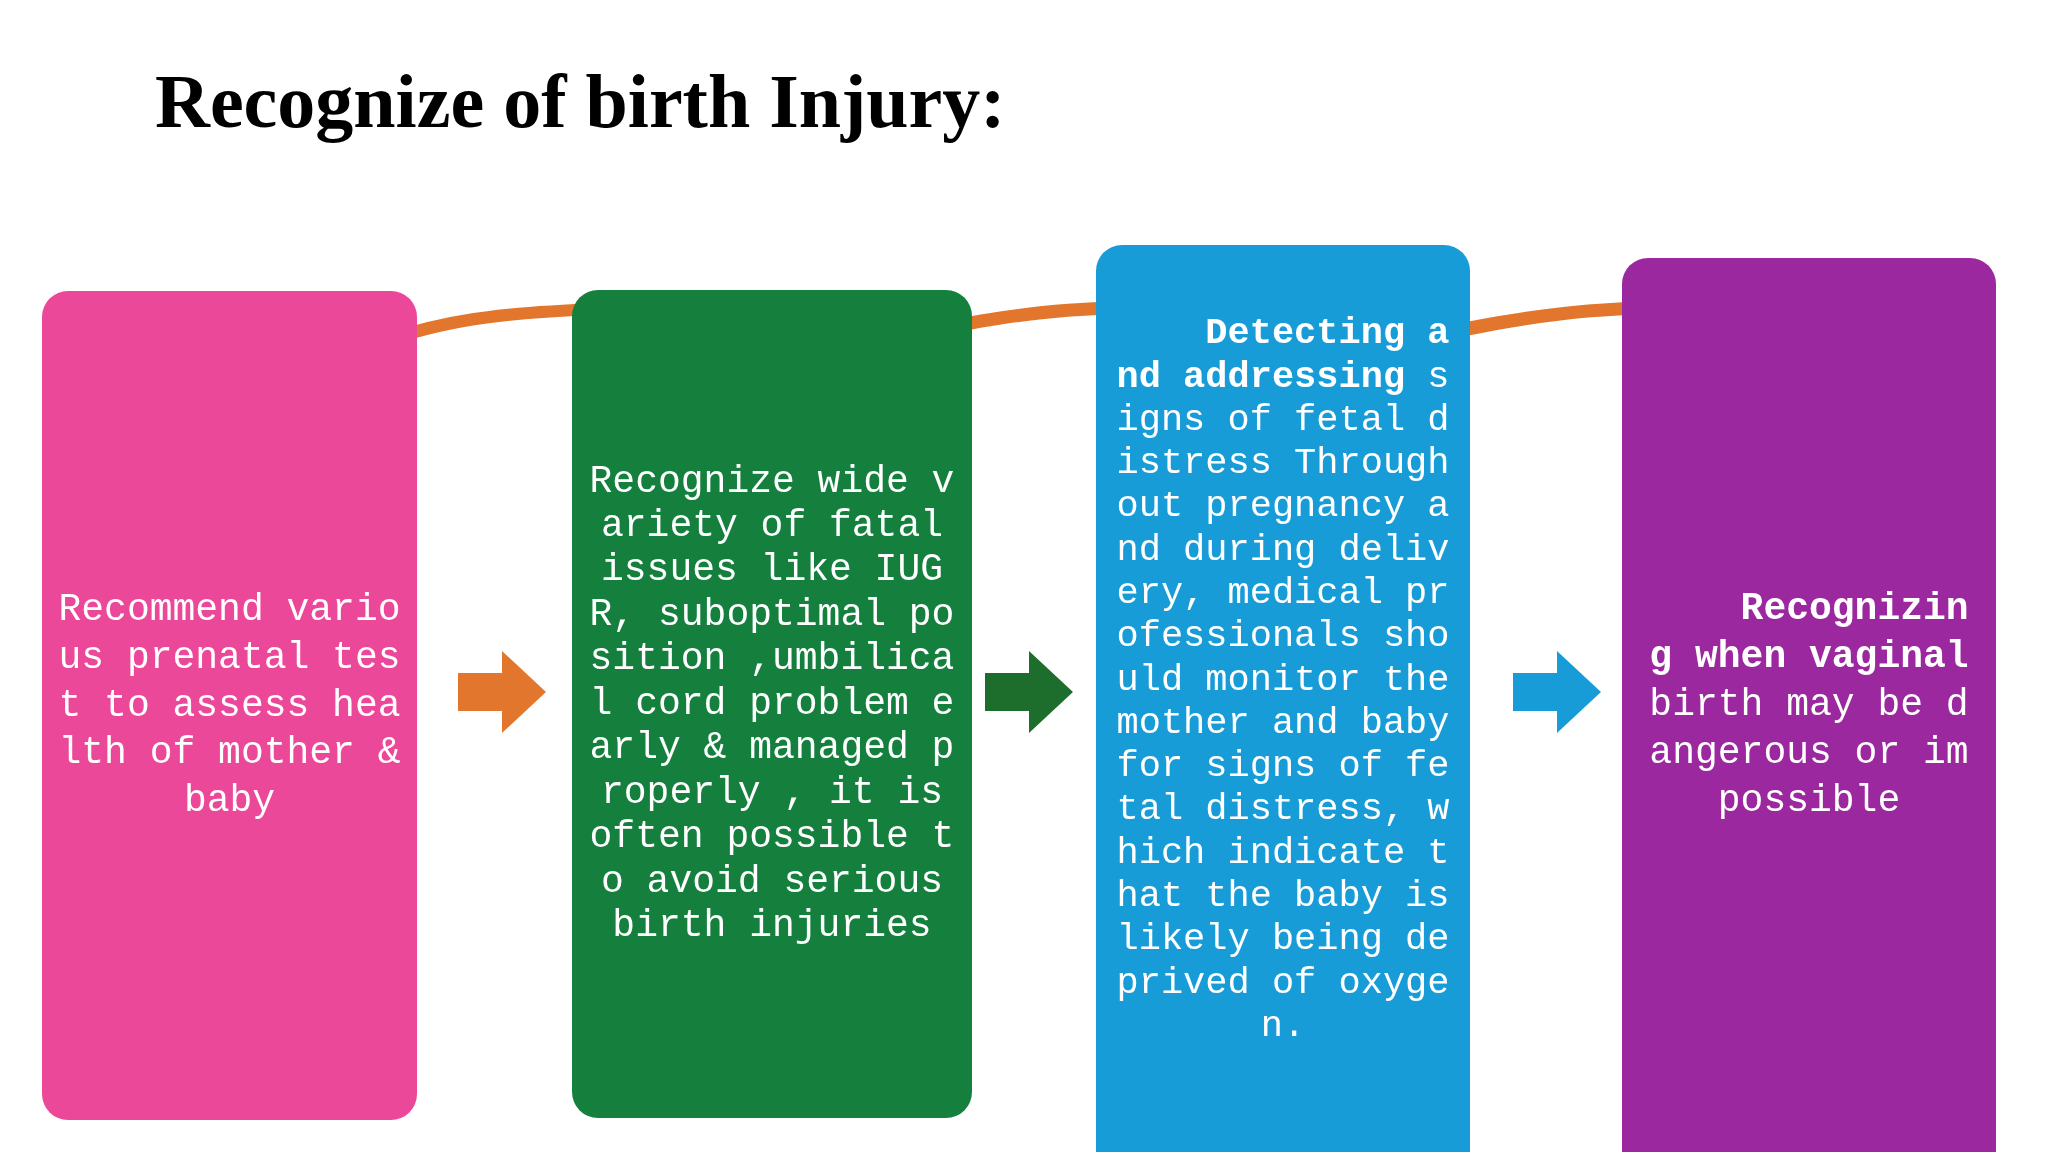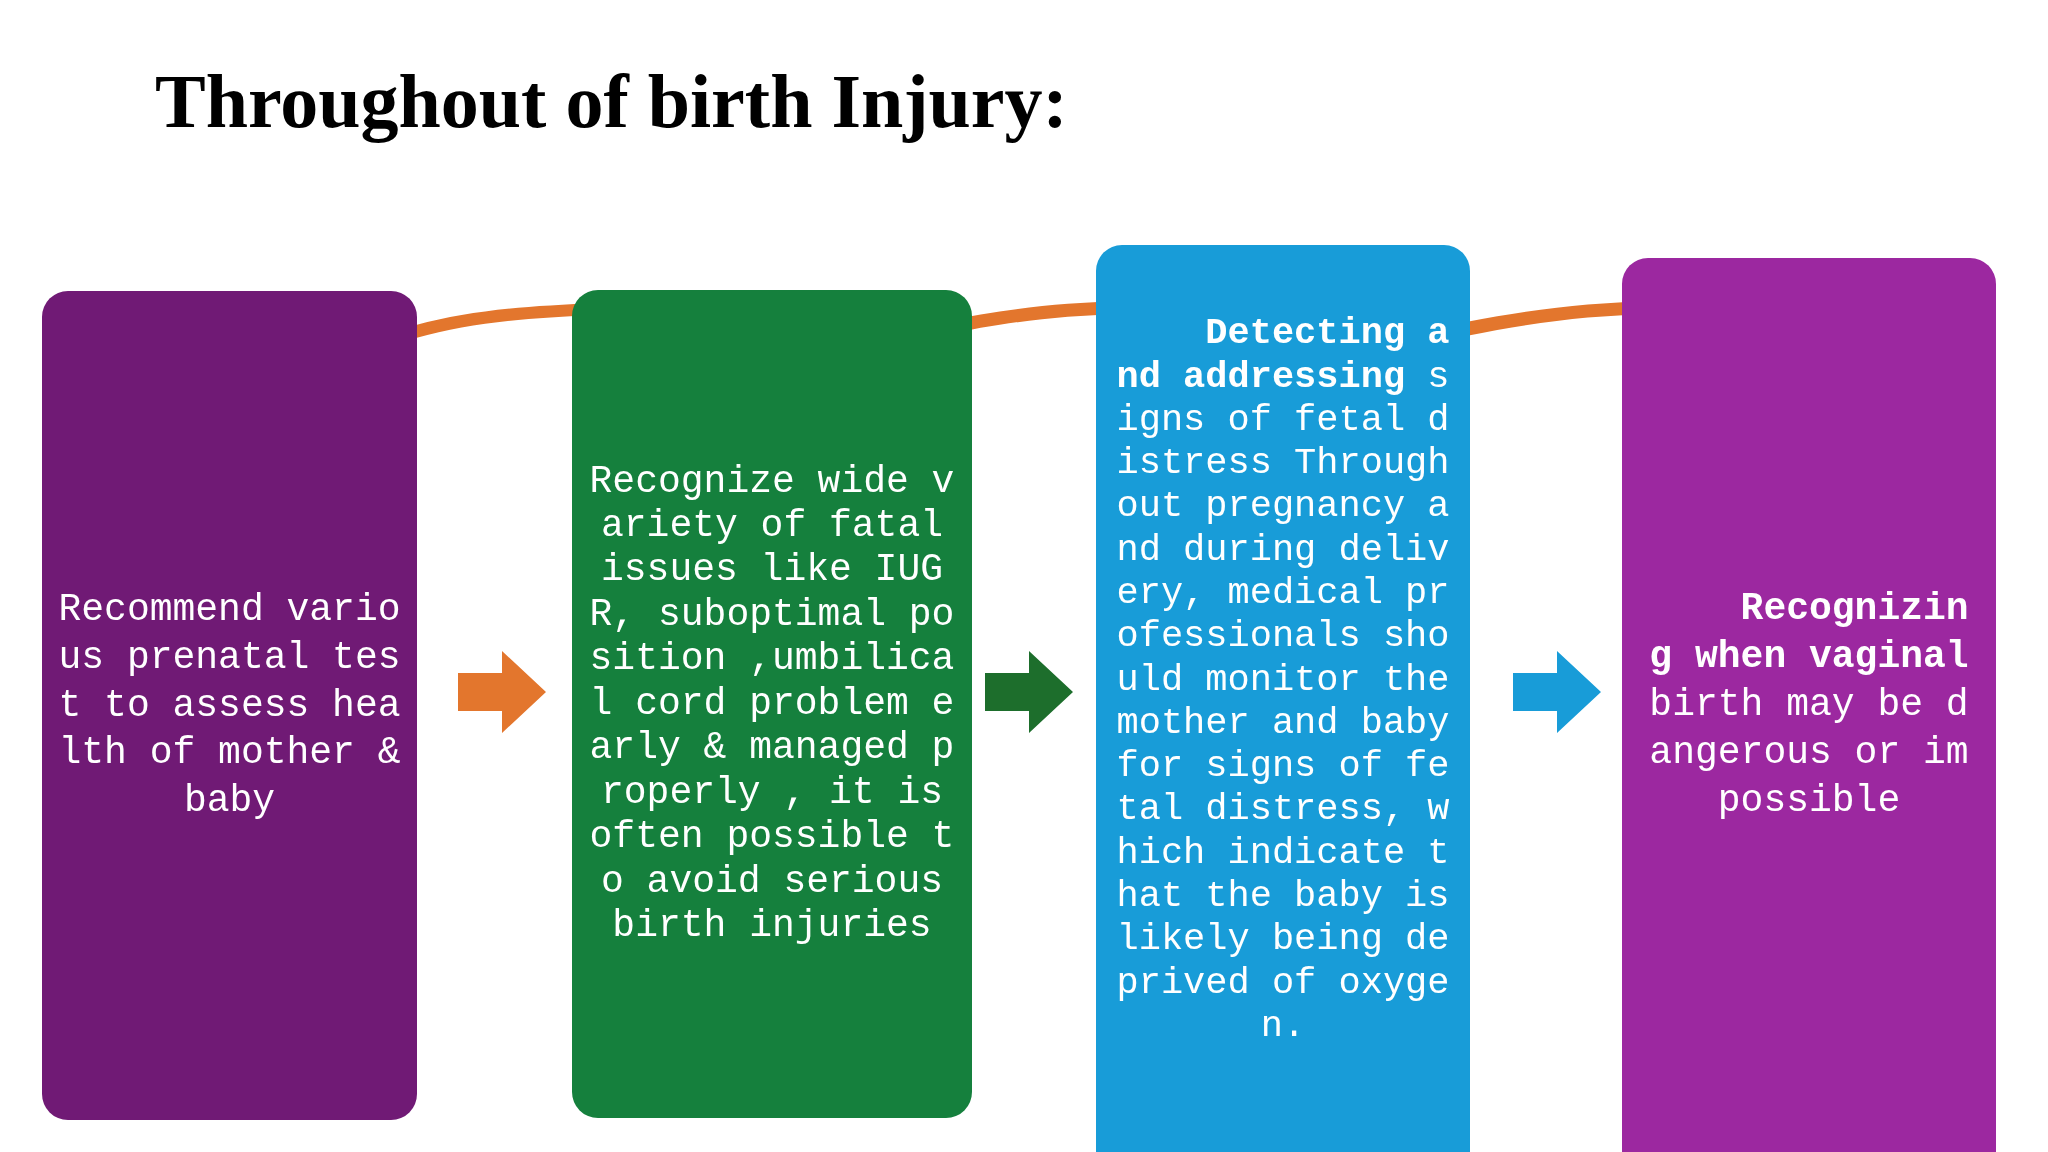--- a/index.html
+++ b/index.html
@@ -59,21 +59,21 @@
     font-family: "Liberation Mono", "DejaVu Sans Mono", monospace;
     font-size: 37px;
     line-height: 1.18;
     word-break: break-all;
     white-space: pre-wrap;
   }
   .box-text b { font-weight: bold; }
 
   #box-orange {
     left: 42px;  top: 291px;  width: 375px; height: 829px;
-    background: #701a75;
+    background: #ec4899;
     justify-content: center;
   }
   #box-orange .box-text { font-size: 38px; line-height: 1.26; }
 
   #box-green {
     left: 572px; top: 290px; width: 400px; height: 828px;
     background: #15803d;
   }
   #box-green .box-text { font-size: 38px; line-height: 1.17; }
 
@@ -100,21 +100,21 @@
     width: 88px;
     height: 82px;
   }
   #arrow-1 { left: 458px;  top: 651px; }
   #arrow-2 { left: 985px;  top: 651px; }
   #arrow-3 { left: 1513px; top: 651px; }
 </style>
 </head>
 <body>
 
-<div id="slide-title">Throughout of birth Injury:</div>
+<div id="slide-title">Recognize of birth Injury:</div>
 
 <svg id="connector-line" viewBox="0 0 2048 1152" xmlns="http://www.w3.org/2000/svg">
   <path d="M 416 325 C 470 311, 520 306, 600 303 L 600 315 C 520 318, 470 323, 416 338 Z" fill="#E3762D"></path>
   <path d="M 940 322 C 1010 308, 1060 303, 1120 301 L 1120 314 C 1060 316, 1010 321, 940 336 Z" fill="#E3762D"></path>
   <path d="M 1466 322 C 1540 308, 1590 303, 1650 301 L 1650 314 C 1590 316, 1540 321, 1466 336 Z" fill="#E3762D"></path>
 </svg>
 
 <div class="flow-box" id="box-orange">
   <div class="box-text">Recommend various prenatal test to assess health of mother &amp; baby</div>
 </div>

